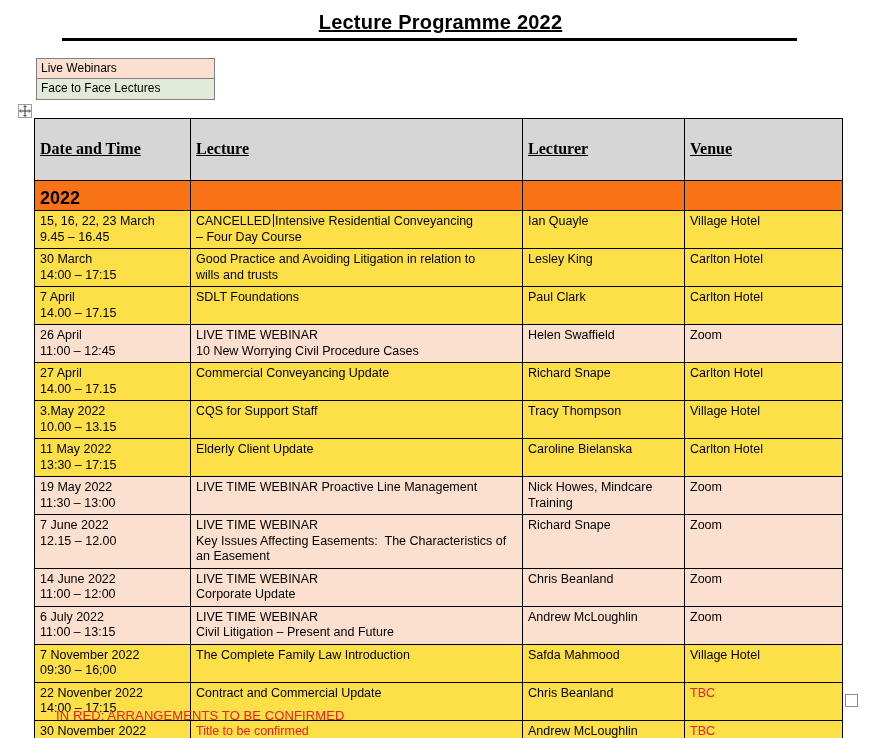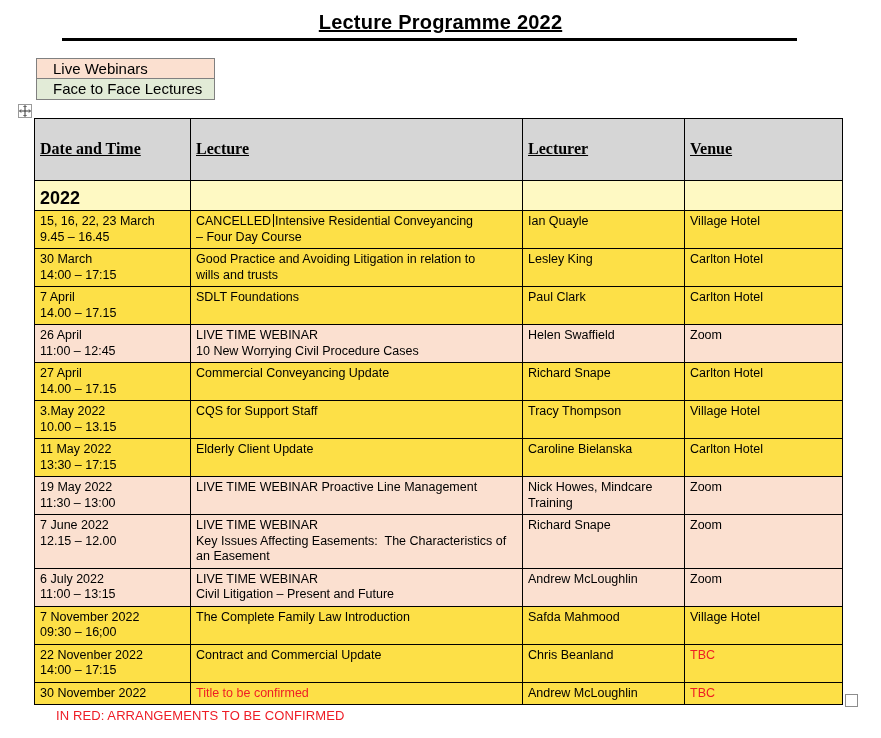--- a/index.html
+++ b/index.html
@@ -41,22 +41,22 @@
     position: absolute;
     left: 36px;
     top: 58px;
     width: 177px;
     border: 1px solid #808080;
     border-collapse: collapse;
   }
   .legend-row {
     height: 20px;
     line-height: 19px;
-    font-size: 15px;
-    padding-left: 16px;
+    font-size: 12px;
+    padding-left: 4px;
     border-bottom: 1px solid #808080;
     box-sizing: border-box;
     white-space: nowrap;
   }
   .legend-row:last-child { border-bottom: none; }
   .legend-webinar { background: #fbe0d0; }
   .legend-face    { background: #e2ebd7; }
 
   
   .move-handle {
@@ -120,21 +120,21 @@
   }
   tr.head td span {
     font-size: 16px;
     font-weight: bold;
     text-decoration: underline;
     font-family: Liberation Serif, serif;
   }
 
   
   tr.year td {
-    background: #fef9c3;
+    background: #f97316;
     height: 30px;
     vertical-align: middle;
     padding-top: 8px;
     padding-bottom: 0;
   }
   tr.year td.yr span {
     font-size: 18px;
     font-weight: bold;
   }
 
@@ -340,20 +340,36 @@
           </td>
           <td>
             <span class="ln">Richard Snape</span>
           </td>
           <td>
             <span class="ln">Zoom</span>
           </td>
         </tr>
         <tr class="r-peach">
           <td>
+            <span class="ln">14 June 2022</span>
+            <span class="ln">11:00 – 12:00</span>
+          </td>
+          <td>
+            <span class="ln">LIVE TIME WEBINAR</span>
+            <span class="ln">Corporate Update</span>
+          </td>
+          <td>
+            <span class="ln">Chris Beanland</span>
+          </td>
+          <td>
+            <span class="ln">Zoom</span>
+          </td>
+        </tr>
+        <tr class="r-peach">
+          <td>
             <span class="ln">6 July 2022</span>
             <span class="ln">11:00 – 13:15</span>
           </td>
           <td>
             <span class="ln">LIVE TIME WEBINAR</span>
             <span class="ln">Civil Litigation – Present and Future</span>
           </td>
           <td>
             <span class="ln">Andrew McLoughlin</span>
           </td>

